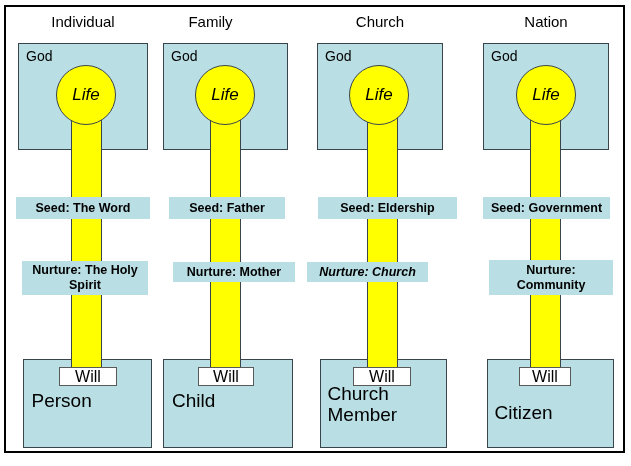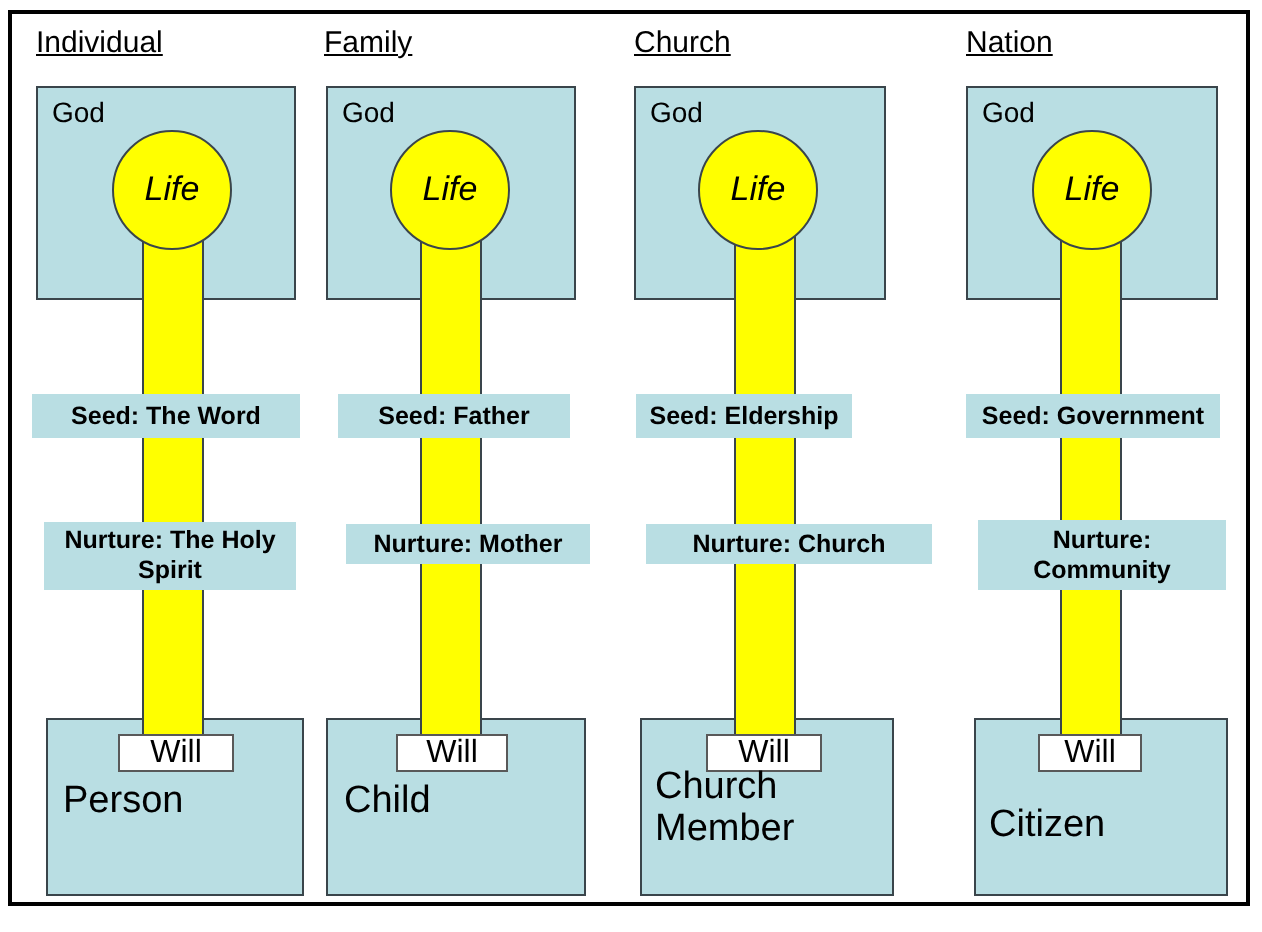--- a/index.html
+++ b/index.html
@@ -3,21 +3,21 @@
 <meta charset="utf-8">
 <style>
   html,body{margin:0;padding:0;background:#fff;}
   .canvas{
     position:relative;width:631px;height:466px;background:#ffffff;
     font-family:"Liberation Sans",sans-serif;color:#000;overflow:hidden;
     --panel:#B9DEE3;--yellow:#FFFF00;--bdr:#3A454B;
   }
   .frame{position:absolute;left:4px;top:5px;width:621px;height:448px;
     border:2px solid #000;box-sizing:border-box;z-index:0;}
-  .col-title{position:absolute;height:18px;font-size:15px;z-index:4;white-space:nowrap;text-decoration:underline;}
+  .col-title{position:absolute;height:18px;font-size:15px;text-align:center;z-index:4;white-space:nowrap;}
   .god-box,.bot-box{position:absolute;background:var(--panel);
     border:1.5px solid var(--bdr);box-sizing:border-box;z-index:1;}
   .bar{position:absolute;background:var(--yellow);box-sizing:border-box;
     border-left:1px solid var(--bdr);border-right:1px solid var(--bdr);z-index:2;}
   .circle{position:absolute;width:60px;height:60px;border-radius:50%;
     background:var(--yellow);border:1.5px solid var(--bdr);box-sizing:border-box;
     display:flex;align-items:center;justify-content:center;font-size:17px;z-index:3;font-style:italic;}
   .god-label{position:absolute;font-size:14px;z-index:3;}
   .tag{position:absolute;background:var(--panel);display:flex;align-items:center;
     justify-content:center;text-align:center;font-weight:bold;font-size:12.5px;
@@ -39,40 +39,40 @@
         <div class="bot-box" style="left: 23px; top: 359px; width: 129px; height: 89px;"></div>
         <div class="bar" style="left: 71px; top: 95px; width: 31px; height: 283px;"></div>
         <div class="circle" style="left: 56px; top: 65px; width: 60px; height: 60px;">Life</div>
         <div class="god-label" style="left: 26px; top: 48px;">God</div>
         <div class="tag" style="left: 16px; top: 197px; width: 134px; height: 22px;">Seed: The Word</div>
         <div class="tag" style="left: 22px; top: 261px; width: 126px; height: 34px;">Nurture: The Holy Spirit</div>
         <div class="will" style="left: 59px; top: 367px; width: 58px; height: 19px;">Will</div>
         <div class="result" style="left: 31.5px; top: 390px; width: 112px;">Person</div>
       </div>
       <div class="">
-        <div class="col-title" style="left: 162px; top: 13px; width: 125px;">Family</div>
+        <div class="col-title" style="left: 148px; top: 13px; width: 125px;">Family</div>
         <div class="god-box" style="left: 163px; top: 43px; width: 125px; height: 107px;"></div>
         <div class="bot-box" style="left: 163px; top: 359px; width: 130px; height: 89px;"></div>
         <div class="bar" style="left: 210px; top: 95px; width: 31px; height: 283px;"></div>
         <div class="circle" style="left: 195px; top: 65px; width: 60px; height: 60px;">Life</div>
         <div class="god-label" style="left: 171px; top: 48px;">God</div>
         <div class="tag" style="left: 169px; top: 197px; width: 116px; height: 22px;">Seed: Father</div>
         <div class="tag" style="left: 173px; top: 262px; width: 122px; height: 20px;">Nurture: Mother</div>
         <div class="will" style="left: 198px; top: 367px; width: 56px; height: 19px;">Will</div>
         <div class="result" style="left: 172px; top: 390px; width: 112px;">Child</div>
       </div>
       <div class="">
         <div class="col-title" style="left: 317px; top: 13px; width: 126px;">Church</div>
         <div class="god-box" style="left: 317px; top: 43px; width: 126px; height: 107px;"></div>
         <div class="bot-box" style="left: 320px; top: 359px; width: 127px; height: 89px;"></div>
         <div class="bar" style="left: 367px; top: 95px; width: 31px; height: 283px;"></div>
         <div class="circle" style="left: 349px; top: 65px; width: 60px; height: 60px;">Life</div>
         <div class="god-label" style="left: 325px; top: 48px;">God</div>
-        <div class="tag" style="left: 318px; top: 197px; width: 108px; height: 22px;">Seed: Eldership</div>
-        <div class="tag" style="left: 323px; top: 262px; width: 143px; height: 20px;">Nurture: Church</div>
+        <div class="tag" style="left: 318px; top: 197px; width: 139px; height: 22px;">Seed: Eldership</div>
+        <div class="tag" style="left: 307px; top: 262px; width: 121px; height: 20px; font-style: italic;">Nurture: Church</div>
         <div class="will" style="left: 353px; top: 367px; width: 58px; height: 19px;">Will</div>
         <div class="result" style="left: 327.5px; top: 383px; width: 112px;">Church Member</div>
       </div>
       <div class="">
         <div class="col-title" style="left: 483px; top: 13px; width: 126px;">Nation</div>
         <div class="god-box" style="left: 483px; top: 43px; width: 126px; height: 107px;"></div>
         <div class="bot-box" style="left: 487px; top: 359px; width: 127px; height: 89px;"></div>
         <div class="bar" style="left: 530px; top: 95px; width: 31px; height: 283px;"></div>
         <div class="circle" style="left: 516px; top: 65px; width: 60px; height: 60px;">Life</div>
         <div class="god-label" style="left: 491px; top: 48px;">God</div>

